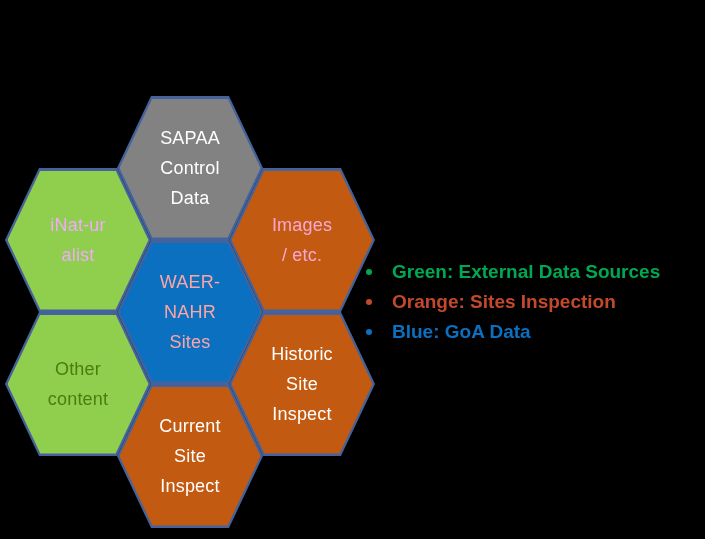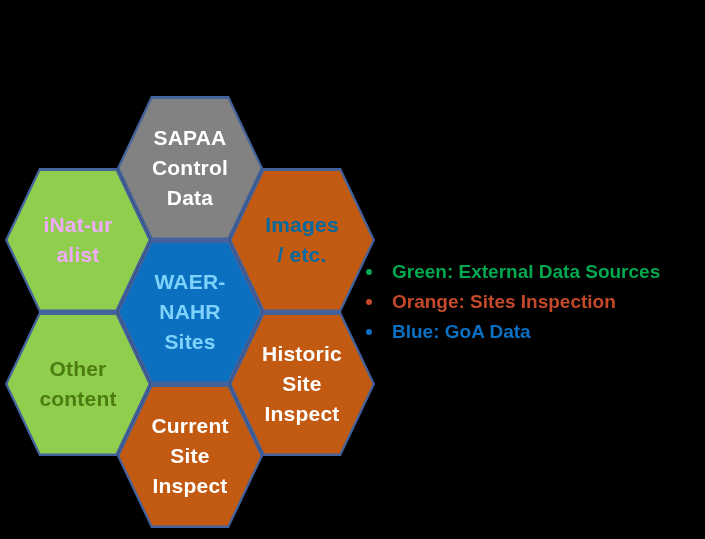--- a/index.html
+++ b/index.html
@@ -37,24 +37,23 @@
   }
   .hex-label {
     position: absolute;
     inset: 0;
     display: flex;
     align-items: center;
     justify-content: center;
     text-align: center;
     white-space: pre-line;
     color: #FFFFFF;
-    font-size: 21px;
+    font-size: 18px;
     line-height: 30px;
     letter-spacing: 0.2px;
-    font-weight: bold;
   }
   
   .legend {
     position: absolute;
     left: 366px;
     top: 257px;
   }
   .legend-item {
     display: flex;
     align-items: center;
@@ -86,28 +85,28 @@
   <div class="hex" style="left:5px; top:168px;">
     <div class="hex-border" style="background: rgb(68, 99, 156);"></div>
     <div class="hex-fill" style="background: rgb(144, 206, 78);"></div>
     <div class="hex-label" style="color: #f0abfc;">iNat-ur
 alist</div>
   </div>
 
   <div class="hex" style="left:229px; top:168px;">
     <div class="hex-border" style="background: rgb(68, 99, 156);"></div>
     <div class="hex-fill" style="background: rgb(195, 90, 17);"></div>
-    <div class="hex-label" style="color: #0369a1;">Images
+    <div class="hex-label" style="color: #f9a8d4;">Images
 / etc.</div>
   </div>
 
   <div class="hex" style="left:117px; top:240px;">
     <div class="hex-border" style="background: rgb(68, 99, 156);"></div>
     <div class="hex-fill" style="background: rgb(11, 112, 192);"></div>
-    <div class="hex-label" style="color: #7dd3fc;">WAER-
+    <div class="hex-label" style="color: #fca5a5;">WAER-
 NAHR
 Sites</div>
   </div>
 
   <div class="hex" style="left:5px; top:312px;">
     <div class="hex-border" style="background: rgb(68, 99, 156);"></div>
     <div class="hex-fill" style="background: rgb(144, 206, 78);"></div>
     <div class="hex-label" style="color: #4d7c0f;">Other
 content</div>
   </div>

